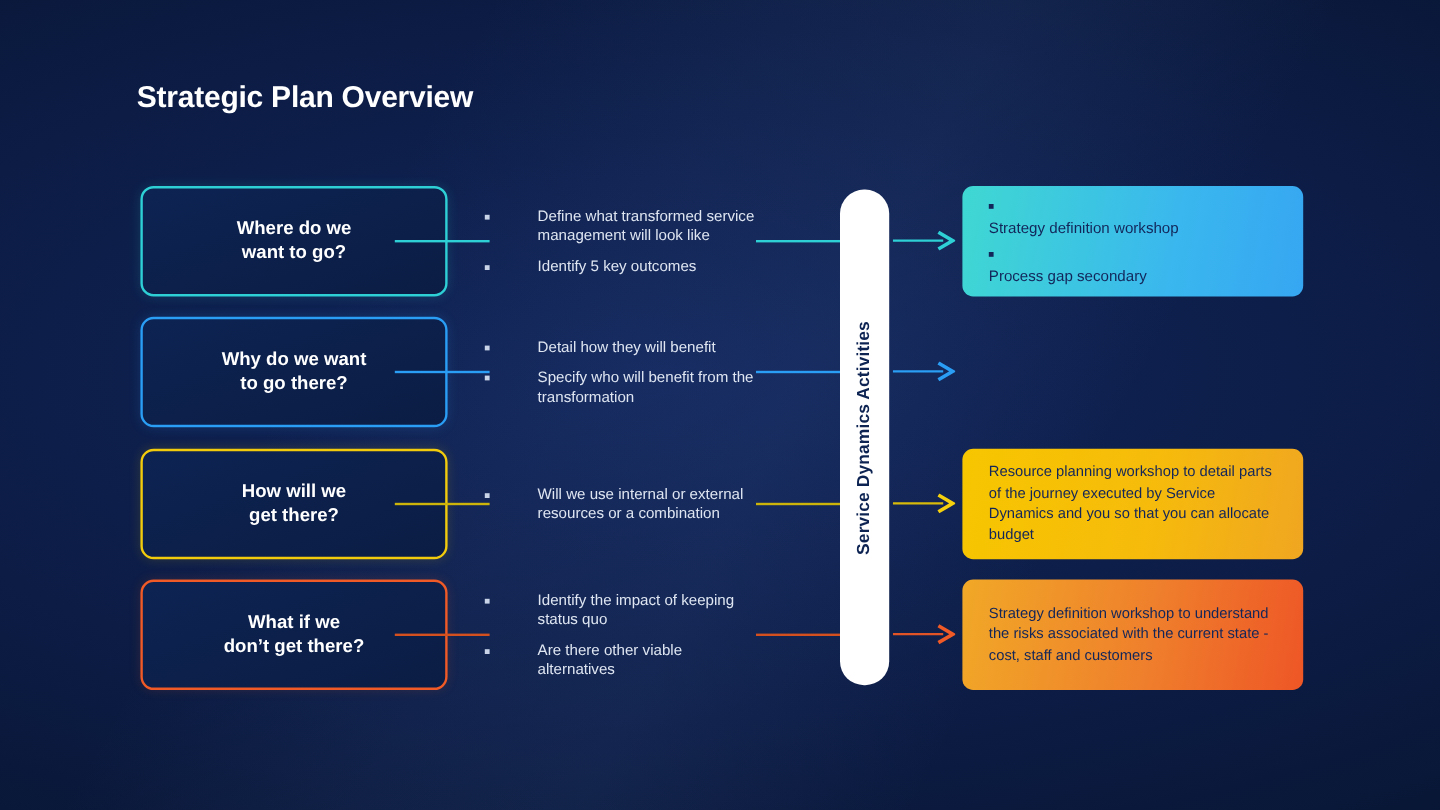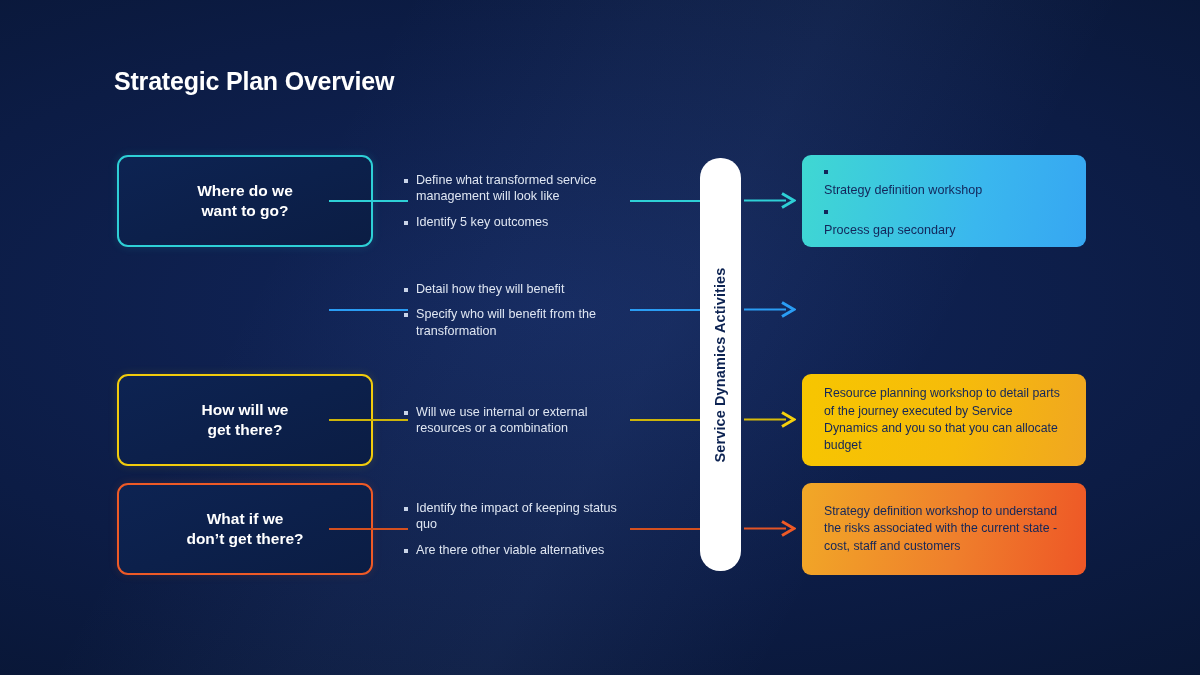--- a/index.html
+++ b/index.html
@@ -73,21 +73,21 @@
     width:232px; height:92px;
     display:flex; flex-direction:column; justify-content:center;
     gap:9px;
   }
   .bullet { display:flex; align-items:flex-start; gap:8px; }
   .bullet .marker {
     flex:none; width:4px; height:4px; background:#c9d4e8;
     margin-top:7px;
   }
   .bullet .btext {
-    color:#dfe6f2; font-size:12.6px; line-height:1.28;
+    color:#dfe6f2; font-size:12.6px; line-height:1.28;margin-left:32px;
   }
 
   
   .connector-mid {
     position:absolute; left:630px; top:45px;
     width:72px; height:1.6px;
   }
   .r1 .connector-mid { background:#2ed0d6; }
   .r2 .connector-mid { background:#2a9df4; }
   .r3 .connector-mid { background:#cdb40a; }
@@ -174,20 +174,21 @@
         </div>
         <div class="rbullet">
           <span class="marker"></span>
           <span class="btext">Process gap secondary</span>
         </div>
       </div>
     </div>
   </div>
 
   <div class="row r2">
+    <div class="qbox">Why do we want<br>to go there?</div>
     <div class="connector-left"></div>
     <div class="bullets">
       <div class="bullet">
         <span class="marker"></span>
         <span class="btext">Detail how they will benefit</span>
       </div>
       <div class="bullet">
         <span class="marker"></span>
         <span class="btext">Specify who will benefit from the transformation</span>
       </div>

